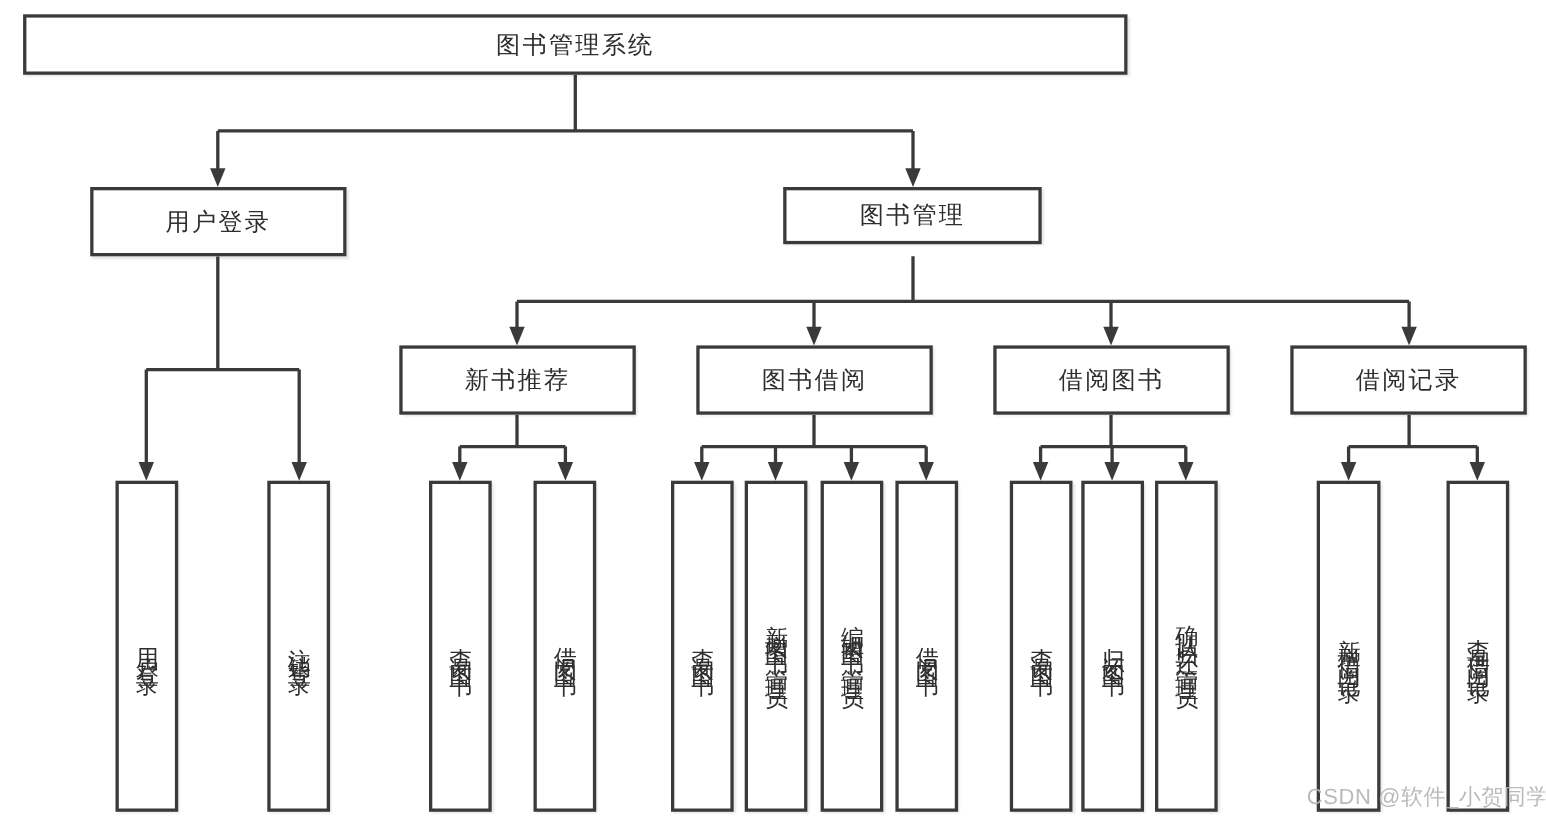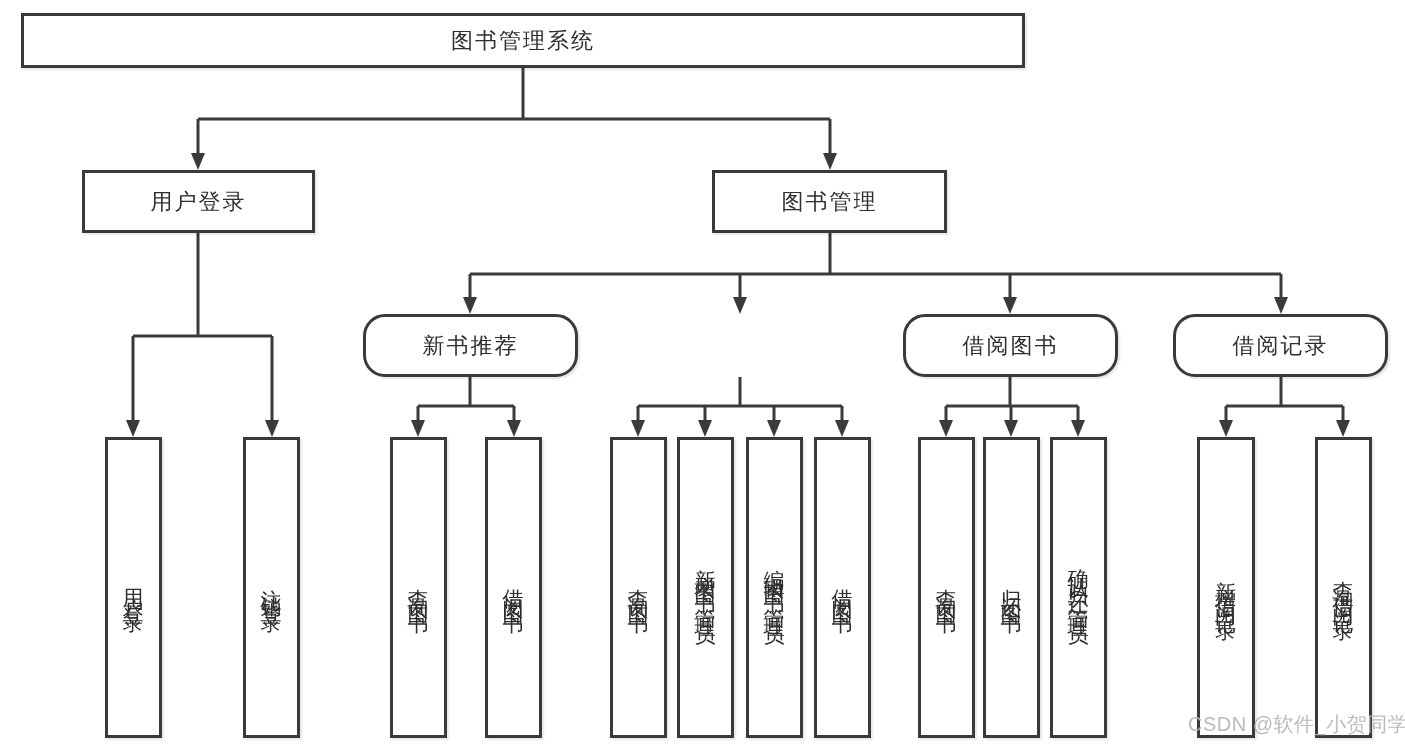--- a/index.html
+++ b/index.html
@@ -29,22 +29,22 @@
     z-index: 2;
     box-shadow: 2px 2px 2px rgba(0,0,0,0.10);
   }
   .hnode {
     font-size: 22px;
     letter-spacing: 2px;
     white-space: nowrap;
   }
   .root-node   { left: 21px;  top: 13px;  width: 1004px; height: 55px; }
   .l2-a        { left: 82px;  top: 170px; width: 233px;  height: 63px; }
-  .l2-b        { left: 712px; top: 170px; width: 235px;  height: 63px; }
-  .l3          { top: 314px;  width: 215px; height: 63px; border-radius: 22px; }
+  .l2-b        { left: 712px; top: 170px; width: 235px;  height: 52px; }
+  .l3          { top: 314px;  width: 215px; height: 63px; }
   .l3-a { left: 363px; }
   .l3-b { left: 633px; }
   .l3-c { left: 903px; }
   .l3-d { left: 1173px; }
   .vnode {
     top: 437px;
     width: 57px;
     height: 301px;
   }
   .vtext {
@@ -104,20 +104,21 @@
       <path d="M1336 420 L1350 420 L1343 437 Z"></path>
     </g>
   </svg>
 
   <div class="node hnode root-node">图书管理系统</div>
 
   <div class="node hnode l2-a">用户登录</div>
   <div class="node hnode l2-b">图书管理</div>
 
   <div class="node hnode l3 l3-a">新书推荐</div>
+  <div class="node hnode l3 l3-b">图书借阅</div>
   <div class="node hnode l3 l3-c">借阅图书</div>
   <div class="node hnode l3 l3-d">借阅记录</div>
 
   <div class="node vnode" style="left:105px">
     <span class="vtext">用户登录</span>
   </div>
   <div class="node vnode" style="left:243px">
     <span class="vtext">注销登录</span>
   </div>
 

